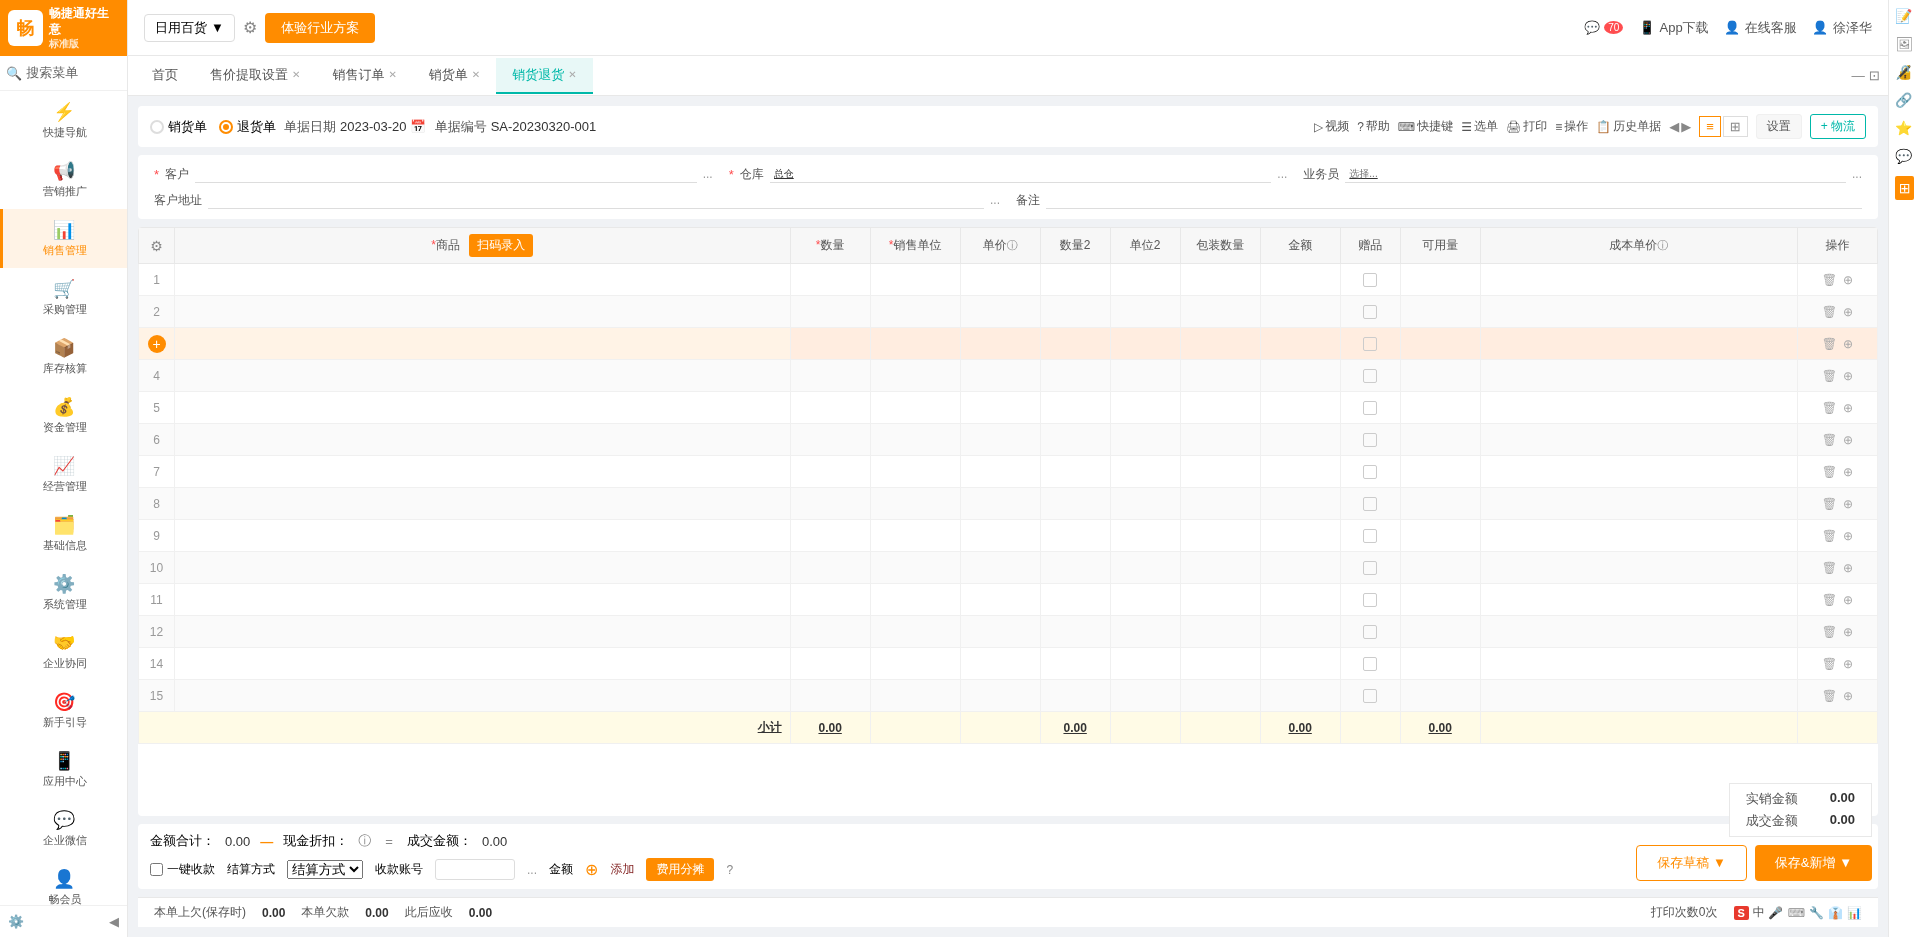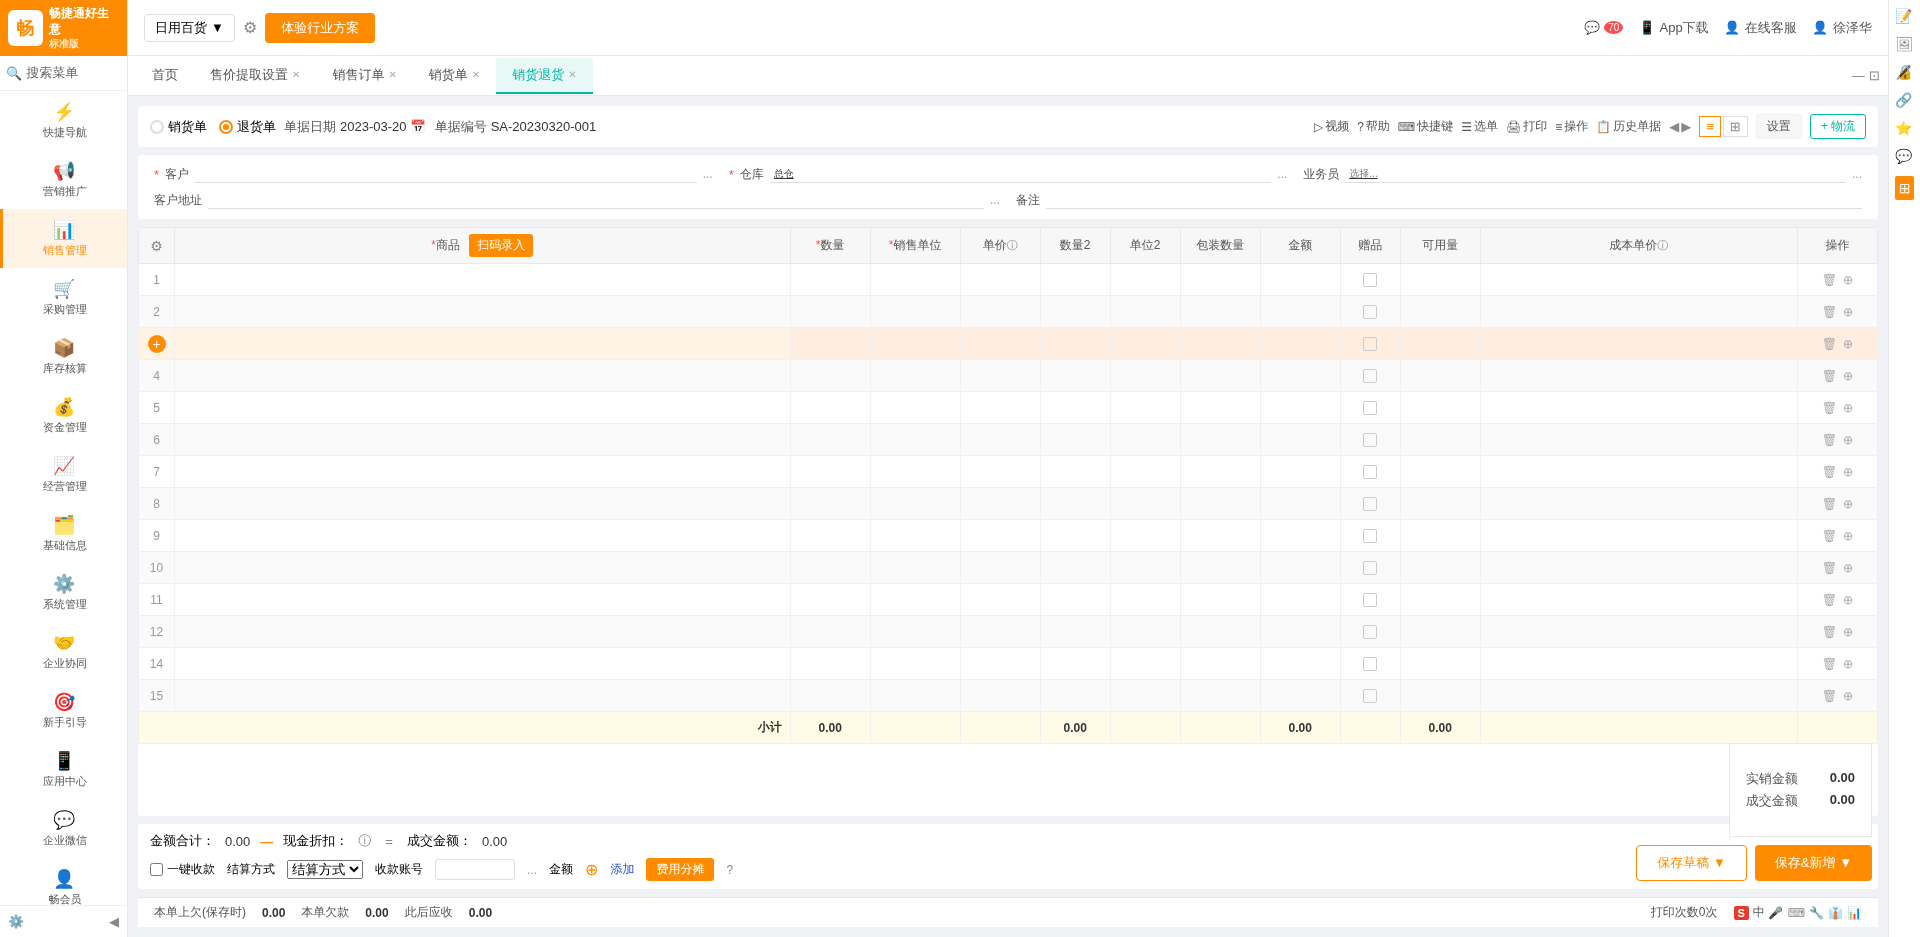--- a/index.html
+++ b/index.html
@@ -40,21 +40,21 @@
     table { width: 100%; border-collapse: collapse; font-size: 12px; }
     thead th { background: #f7f7f7; border: 1px solid #e8e8e8; padding: 6px 8px; text-align: center; white-space: nowrap; color: #555; font-weight: normal; position: sticky; top: 0; z-index: 2; }
     tbody td { border: 1px solid #f0f0f0; padding: 4px 8px; text-align: center; color: #555; height: 32px; }
     tbody tr:nth-child(odd) { background: #fff; }
     tbody tr:nth-child(even) { background: #fafafa; }
     .row-num { color: #999; }
     .checkbox-cell { display: flex; justify-content: center; align-items: center; }
     .cb { width: 14px; height: 14px; border: 1px solid #ccc; border-radius: 2px; }
     .action-icons { display: flex; justify-content: center; gap: 6px; }
     .action-icon { color: #aaa; cursor: pointer; }
-    .total-row td { background: #fffbe6; font-weight: bold; color: #333; }
+    .total-row td { background: #fffbe6; font-weight: bold; color: #333; text-decoration: underline; }
     .gear-icon { color: #888; font-size: 14px; cursor: pointer; }
     .fee-btn { background: #ff8c00; color: white; border: none; border-radius: 3px; padding: 3px 10px; cursor: pointer; font-size: 12px; }
 
     
     .right-sidebar { width: 32px; background: #fff; border-left: 1px solid #e8e8e8; display: flex; flex-direction: column; align-items: center; padding: 8px 0; gap: 12px; }
     .right-icon { color: #888; cursor: pointer; font-size: 14px; }
     .right-icon.active { color: #ff8c00; background: #fff3e6; }
 
     .main-layout { flex: 1; display: flex; flex-direction: column; overflow: hidden; }
 
@@ -83,21 +83,21 @@
     .fi-setting { background: #f7f7f7; border: 1px solid #e0e0e0; padding: 3px 10px; border-radius: 3px; cursor: pointer; color: #555; font-size: 12px; }
     .fi-add-btn { background: #fff; border: 1px solid #00b8a9; color: #00b8a9; padding: 3px 10px; border-radius: 3px; cursor: pointer; font-size: 12px; }
 
     .table-container { background: #fff; border-radius: 4px; flex: 1; display: flex; flex-direction: column; overflow: hidden; min-height: 400px; }
 
     .footer-section { background: #fff; border-radius: 4px; padding: 8px 12px; }
     .footer-row1 { display: flex; align-items: center; gap: 10px; font-size: 13px; margin-bottom: 8px; }
     .footer-row2 { display: flex; align-items: center; gap: 12px; font-size: 12px; }
 
     .bottom-status { background: #fff; padding: 6px 16px; display: flex; align-items: center; gap: 16px; font-size: 12px; color: #555; border-top: 1px solid #e8e8e8; }
-    .amount-summary { background: #fff; border: 1px solid #e8e8e8; padding: 24px 16px; border-radius: 0; }
+    .amount-summary { background: #fff; border: 1px solid #e8e8e8; padding: 4px 16px; border-radius: 0; }
     .amount-line { display: flex; justify-content: space-between; gap: 32px; font-size: 13px; color: #555; padding: 2px 0; }
     .amount-num { font-weight: bold; color: #333; }
 
     .action-buttons { display: flex; gap: 8px; margin-left: 34px; }
     .draft-btn { background: white; border: 1px solid #ff8c00; color: #ff8c00; padding: 8px 20px; border-radius: 4px; cursor: pointer; font-size: 13px; }
     .save-new-btn { background: #ff8c00; border: none; color: white; padding: 8px 20px; border-radius: 4px; cursor: pointer; font-size: 13px; }
   </style>
 </head>
 <body>
 
@@ -737,21 +737,21 @@
         </label>
         <span>结算方式</span>
         <select>
           <option>结算方式</option>
         </select>
         <span>收款账号</span>
         <input type="text" style="border: 1px solid rgb(221, 221, 221); border-radius: 3px; padding: 2px 6px; width: 80px;">
         <span style="color:#999;cursor:pointer;">...</span>
         <span>金额</span>
         <button style="background:none;border:none;color:#ff8c00;cursor:pointer;font-size:16px;">⊕</button>
-        <span style="color:#1d4ed8;cursor:pointer;">添加</span>
+        <span style="color:#7f1d1d;cursor:pointer;">添加</span>
         <button class="fee-btn">费用分摊</button>
         <span style="color:#888;">?</span>
       </div>
     </div>
 
     <div class="bottom-status">
       <span>本单上欠(保存时)</span>
       <span style="font-weight:bold;color:#333;">0.00</span>
       <span>本单欠款</span>
       <span style="font-weight:bold;color:#333;">0.00</span>

